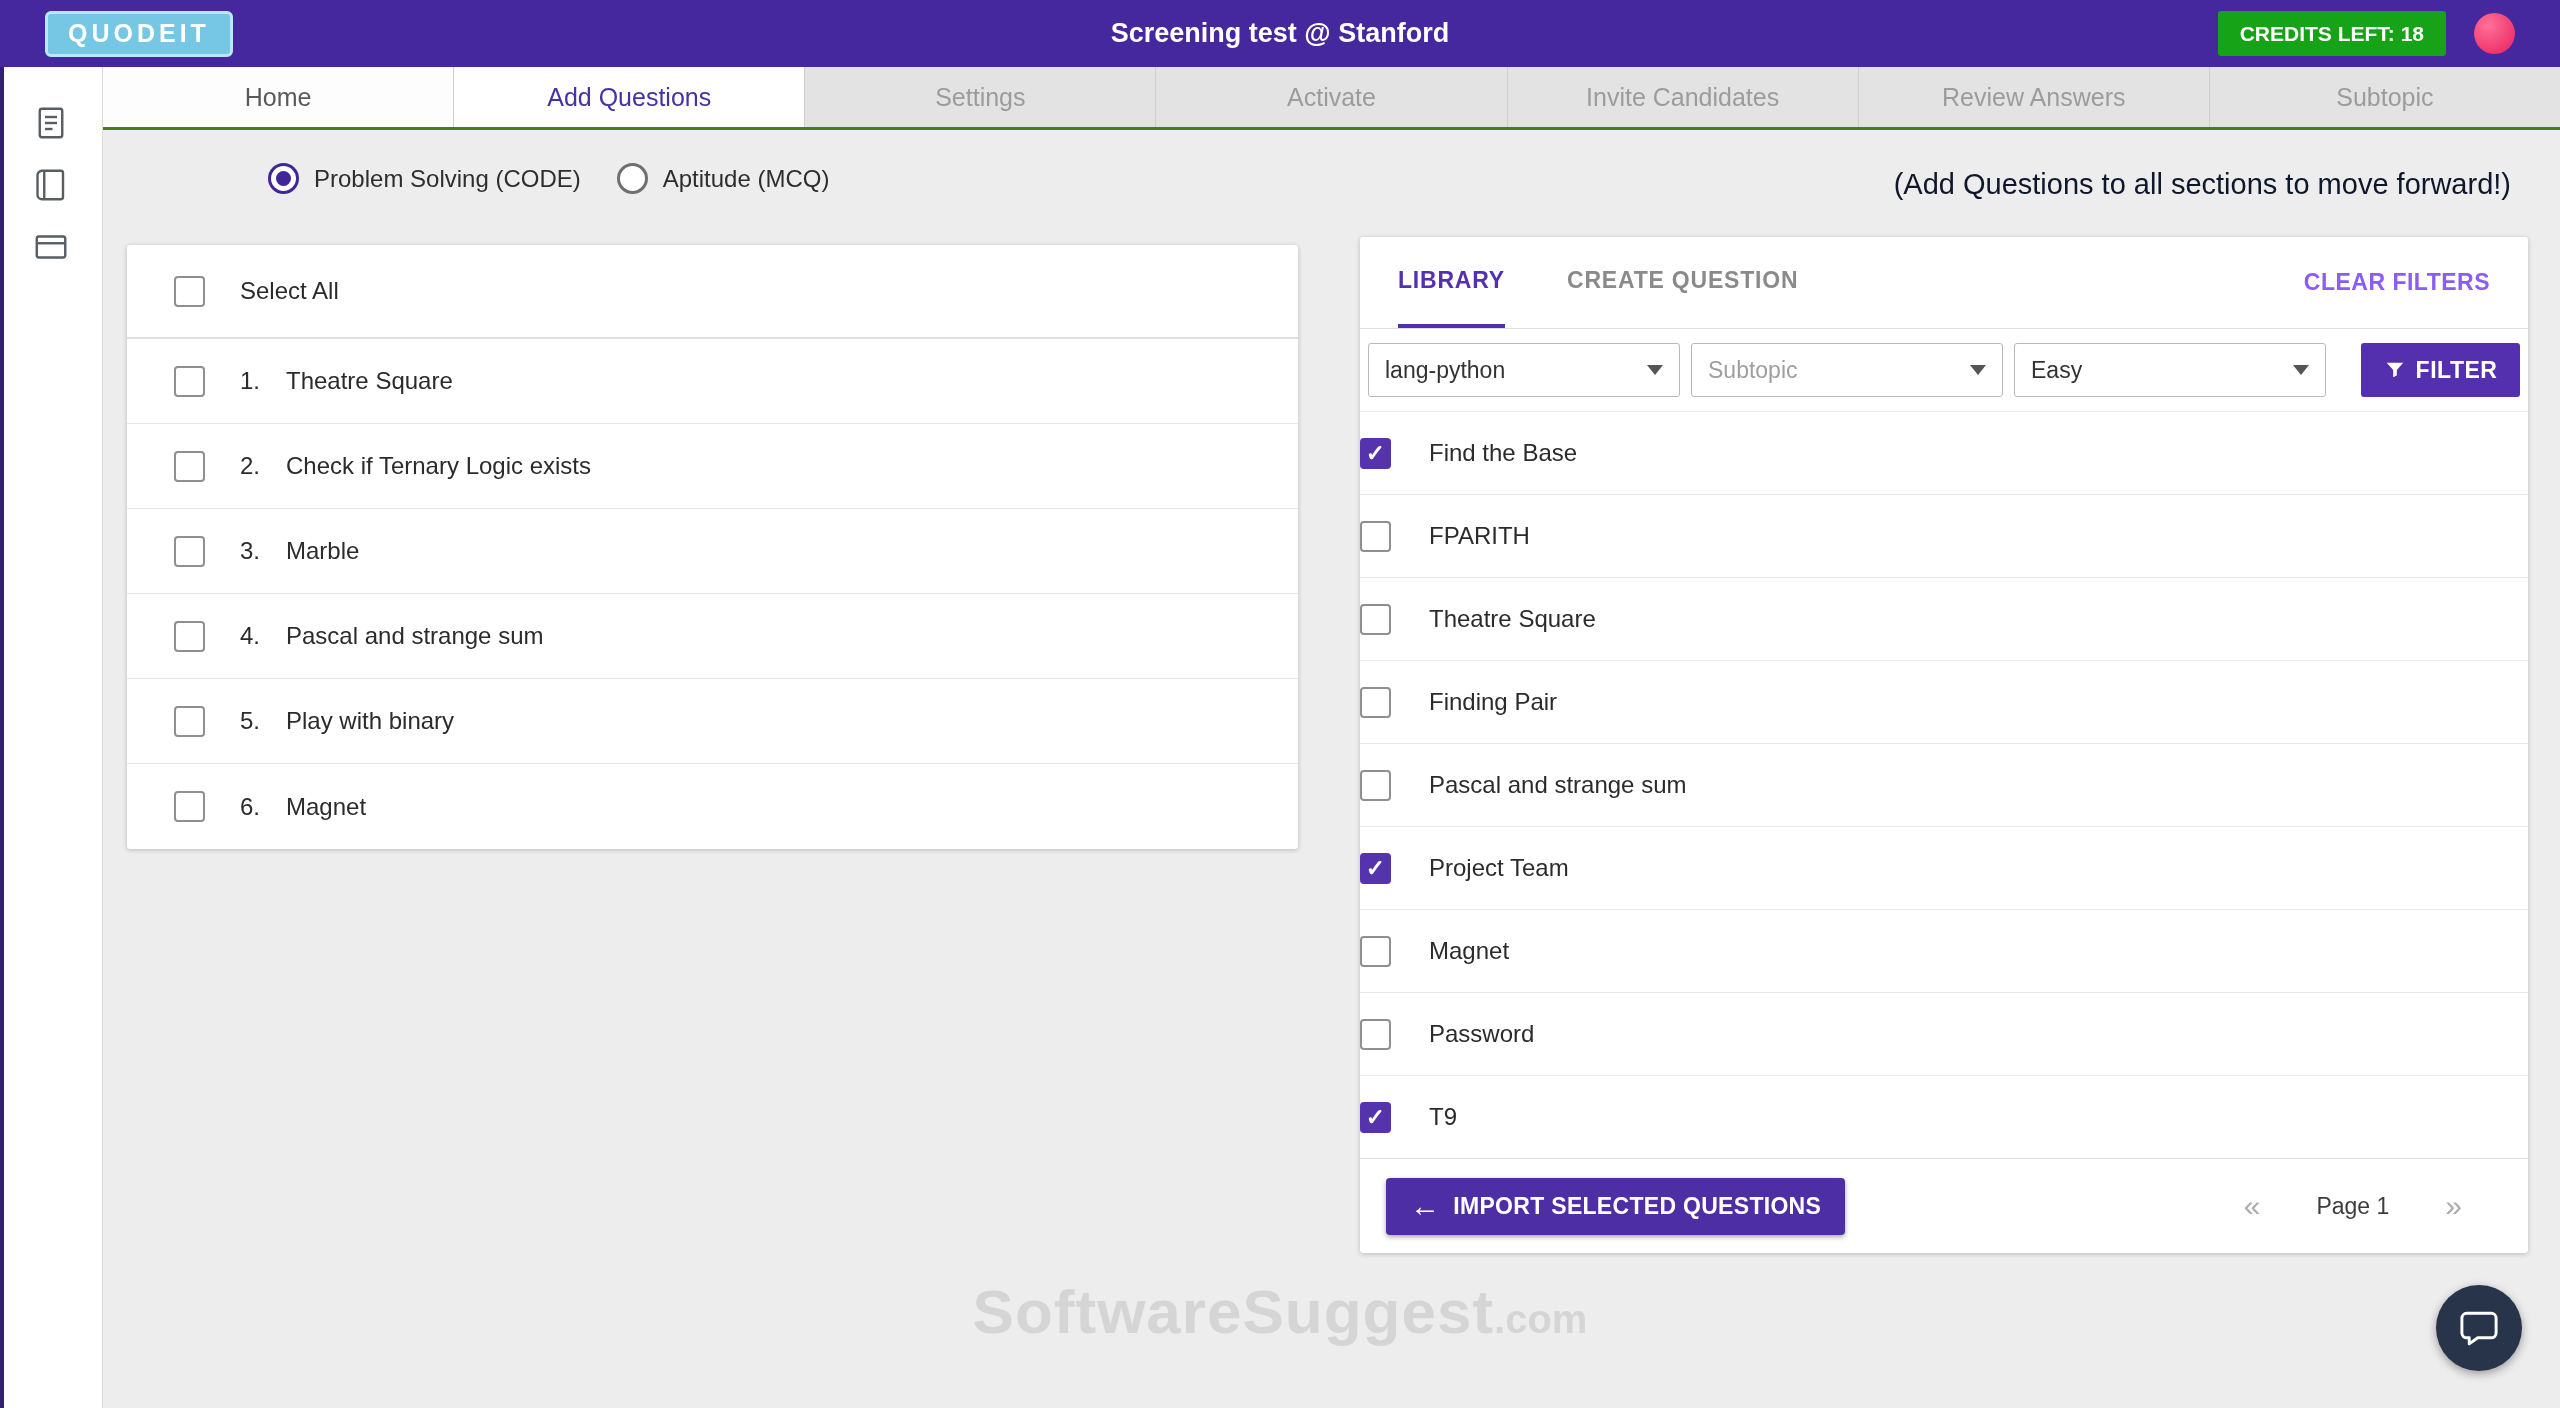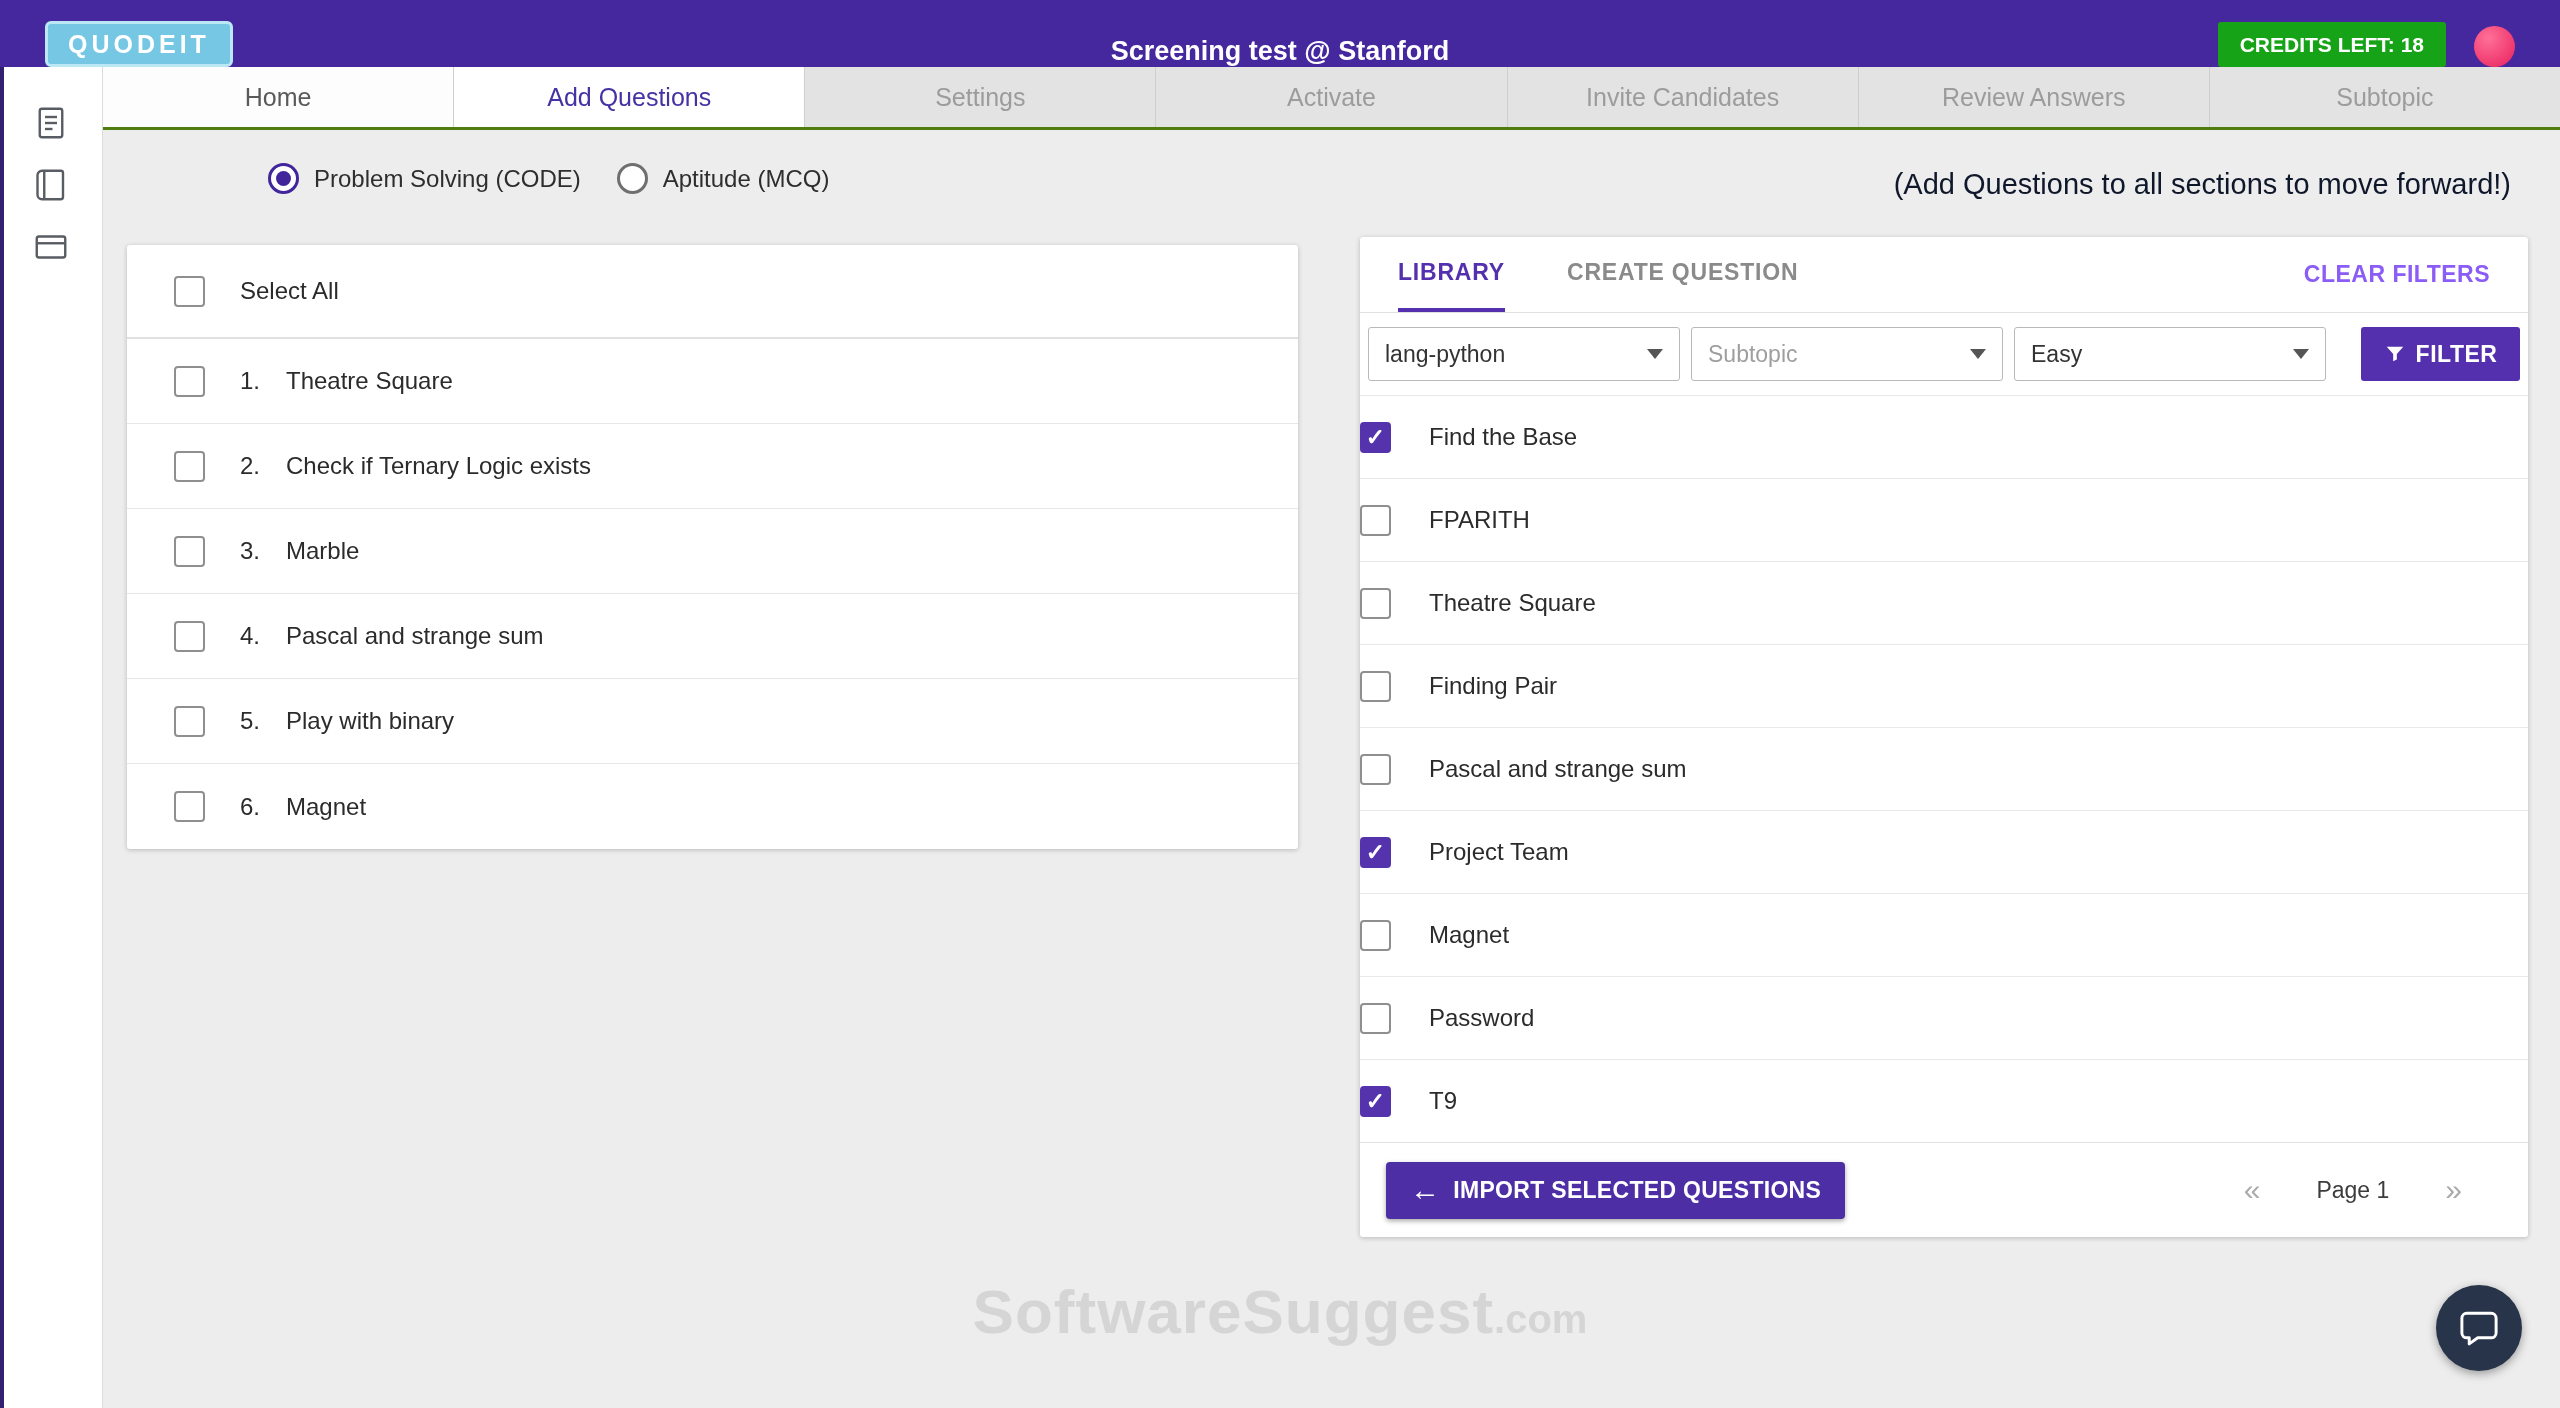--- a/index.html
+++ b/index.html
@@ -1,21 +1,21 @@
 <!DOCTYPE html>
 <html><head>
 <meta charset="utf-8">
 <style>
   * { box-sizing: border-box; }
   html, body { margin: 0; padding: 0; background: #fff; }
   body { font-family: "Liberation Sans", sans-serif; }
   .screen { position: relative; width: 2560px; height: 1408px; background: #ededed; overflow: hidden; }
 
   
-  .header { position: absolute; top: 0; left: 0; width: 100%; height: 67px; background: #45279e; display: flex; align-items: flex-end; z-index: 10; }
+  .header { position: absolute; top: 0; left: 0; width: 100%; height: 67px; background: #45279e; display: flex; align-items: center; z-index: 10; }
   .logo { margin-left: 45px; height: 46px; padding: 0 20px; display: flex; align-items: center; background: #76c7e4; border: 3px solid #bce8f6; border-radius: 6px; color: #fff; font-weight: bold; font-size: 25px; letter-spacing: 4px; }
   .header-title { position: absolute; left: 50%; transform: translateX(-50%); color: #fff; font-size: 27px; font-weight: bold; }
   .credits { margin-left: auto; background: #17a317; color: #fff; font-size: 21px; font-weight: bold; height: 45px; display: flex; align-items: center; padding: 0 22px; border-radius: 3px; }
   .avatar { width: 41px; height: 41px; border-radius: 50%; margin: 0 45px 0 28px; background: radial-gradient(circle at 35% 30%, #ff7096, #e81f5e); }
 
   
   .left-edge { position: absolute; left: 0; top: 67px; width: 4px; height: 1341px; background: #342071; z-index: 6; }
 
   
   .side { position: absolute; left: 0; top: 67px; width: 103px; height: 1341px; background: #fff; border-right: 1px solid #dcdcdc; z-index: 4; }
@@ -50,21 +50,21 @@
   .sel-row:last-child { border-bottom: none; }
   .cb { width: 31px; height: 31px; border: 2px solid #8f8f8f; border-radius: 4px; background: #fff; flex: none; display: flex; align-items: center; justify-content: center; }
   .cb.checked { background: #5533ad; border-color: #5533ad; }
   .cb.checked::after { content: "\2713"; color: #fff; font-size: 23px; font-weight: bold; line-height: 1; }
   .selall-label, .sel-row .title, .lib-row .title { font-size: 24px; color: #2b2b2b; }
   .selall-label { margin-left: 35px; }
   .sel-row .num { margin-left: 35px; width: 46px; font-size: 24px; color: #2b2b2b; flex: none; }
 
   
   .lib-card { position: absolute; left: 1360px; top: 237px; width: 1168px; }
-  .lib-tabs { height: 76px; display: flex; align-items: center; padding: 0 38px; border-bottom: 1px solid #e0e0e0; }
+  .lib-tabs { height: 92px; display: flex; align-items: center; padding: 0 38px; border-bottom: 1px solid #e0e0e0; }
   .lib-tab { height: 100%; display: flex; align-items: center; font-size: 23px; font-weight: bold; letter-spacing: 0.8px; color: #8a8a8a; margin-right: 62px; border-bottom: 4px solid transparent; }
   .lib-tab.active { color: #5430ae; border-bottom-color: #5430ae; }
   .clear-filters { margin-left: auto; margin-right: 0; color: #8b5cf6; font-size: 23px; font-weight: bold; letter-spacing: 0.5px; }
 
   .filter-row { display: flex; align-items: center; gap: 11px; padding: 14px 8px; }
   .select { width: 312px; height: 54px; border: 1px solid #b9b9b9; border-radius: 3px; background: #fff; display: flex; align-items: center; justify-content: space-between; padding: 14px 16px; font-size: 23px; color: #333; }
   .select .muted { color: #9e9e9e; }
   .caret { width: 0; height: 0; border-left: 8px solid transparent; border-right: 8px solid transparent; border-top: 10px solid #555; flex: none; margin-left: 10px; }
   .filter-btn { flex: 1; height: 54px; background: #5430ae; border-radius: 3px; color: #fff; font-size: 23px; font-weight: bold; display: flex; align-items: center; justify-content: center; gap: 10px; letter-spacing: 0.5px; margin-left: 24px; }
 

